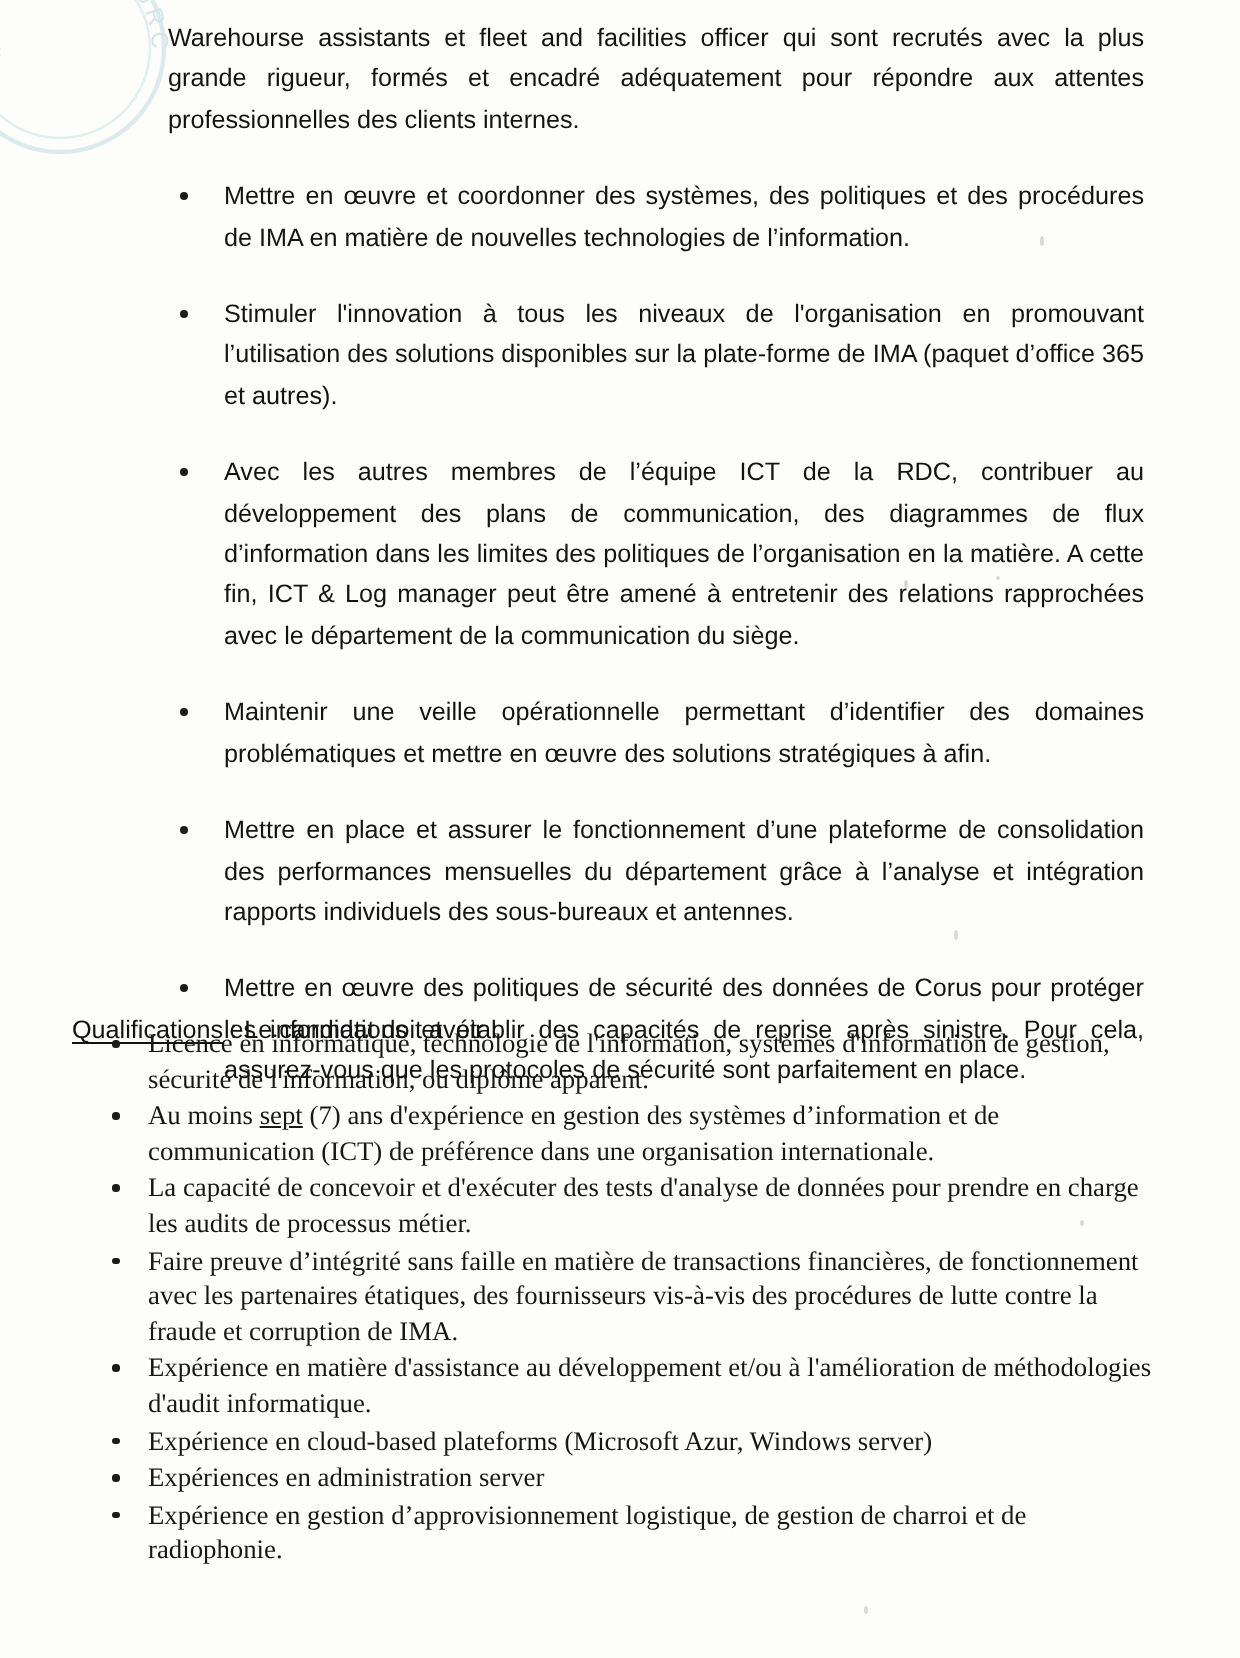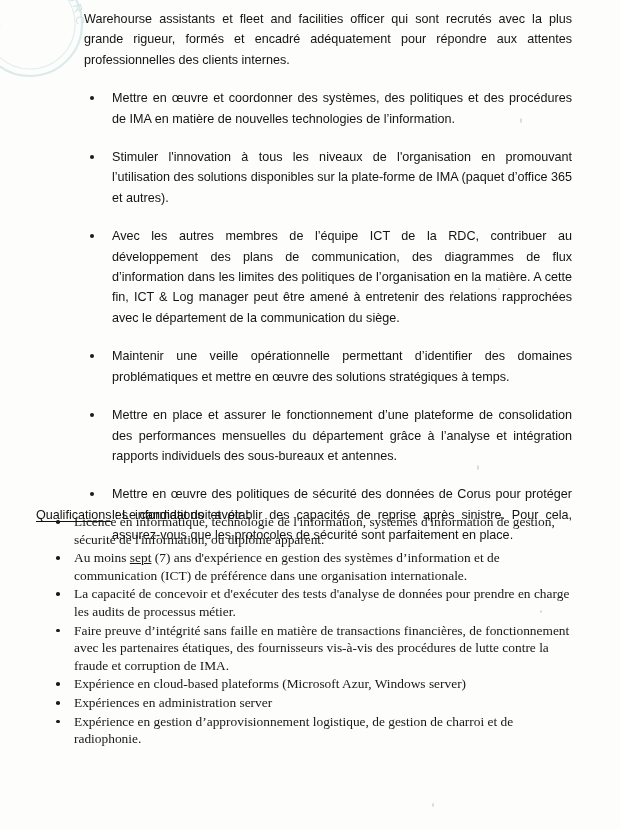--- a/index.html
+++ b/index.html
@@ -164,36 +164,37 @@
 
   <div class="content">
 
     <div class="sans-block">
       <p class="lead">Warehourse assistants et fleet and facilities officer qui sont recrutés avec la plus grande rigueur, formés et encadré adéquatement pour répondre aux attentes professionnelles des clients internes.</p>
 
       <ul class="sans-list">
         <li>Mettre en œuvre et coordonner des systèmes, des politiques et des procédures de IMA en matière de nouvelles technologies de l’information.</li>
         <li>Stimuler l'innovation à tous les niveaux de l'organisation en promouvant l’utilisation des solutions disponibles sur la plate-forme de IMA (paquet d’office 365 et autres).</li>
         <li>Avec les autres membres de l’équipe ICT de la RDC, contribuer au développement des plans de communication, des diagrammes de flux d’information dans les limites des politiques de l’organisation en la matière. A cette fin, ICT &amp; Log manager peut être amené à entretenir des relations rapprochées avec le département de la communication du siège.</li>
-        <li>Maintenir une veille opérationnelle permettant d’identifier des domaines problématiques et mettre en œuvre des solutions stratégiques à temps.</li>
+        <li>Maintenir une veille opérationnelle permettant d’identifier des domaines problématiques et mettre en œuvre des solutions stratégiques à afin.</li>
         <li>Mettre en place et assurer le fonctionnement d’une plateforme de consolidation des performances mensuelles du département grâce à l’analyse et intégration rapports individuels des sous-bureaux et antennes.</li>
         <li>Mettre en œuvre des politiques de sécurité des données de Corus pour protéger les informations et établir des capacités de reprise après sinistre. Pour cela, assurez-vous que les protocoles de sécurité sont parfaitement en place.</li>
       </ul>
     </div>
 
     <div class="qual-head">
       <span class="u">Qualifications</span><span> :  Le candidat doit avoir :</span>
     </div>
 
     <div class="serif-block">
       <ul class="serif-list">
         <li><span>Licence en informatique, technologie de l'information, systèmes d'information de gestion, sécurité de l'information, ou diplôme apparent.</span><span class="u"></span><span></span></li>
         <li><span>Au moins </span><span class="u">sept</span><span> (7) ans d'expérience en gestion des systèmes d’information et de communication (ICT) de préférence dans une organisation internationale.</span></li>
         <li><span>La capacité de concevoir et d'exécuter des tests d'analyse de données pour prendre en charge les audits de processus métier.</span><span class="u"></span><span></span></li>
         <li><span>Faire preuve d’intégrité sans faille en matière de transactions financières, de fonctionnement avec les partenaires étatiques, des fournisseurs vis-à-vis des procédures de lutte contre la fraude et corruption de IMA.</span><span class="u"></span><span></span></li>
+        <li><span>Expérience en matière d'assistance au développement et/ou à l'amélioration de méthodologies d'audit informatique.</span><span class="u"></span><span></span></li>
         <li><span>Expérience en cloud-based plateforms (Microsoft Azur, Windows server)</span><span class="u"></span><span></span></li>
         <li><span>Expériences en administration server</span><span class="u"></span><span></span></li>
         <li><span>Expérience en gestion d’approvisionnement logistique, de gestion de charroi et de radiophonie.</span><span class="u"></span><span></span></li>
       </ul>
     </div>
 
   </div>
 
   <span class="speck" style="left:520px; top:118px; width:2px; height:5px;"></span>
   <span class="speck" style="left:452px; top:290px; width:2px; height:4px;"></span>

